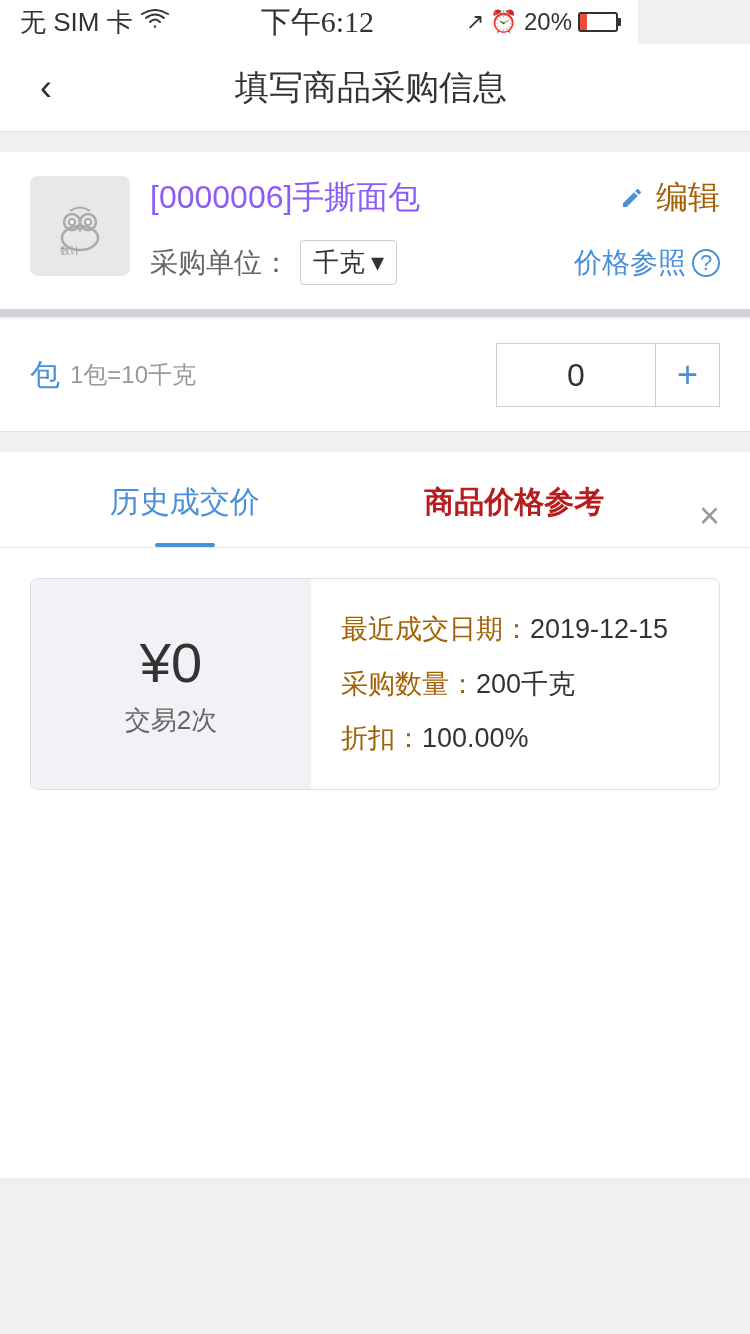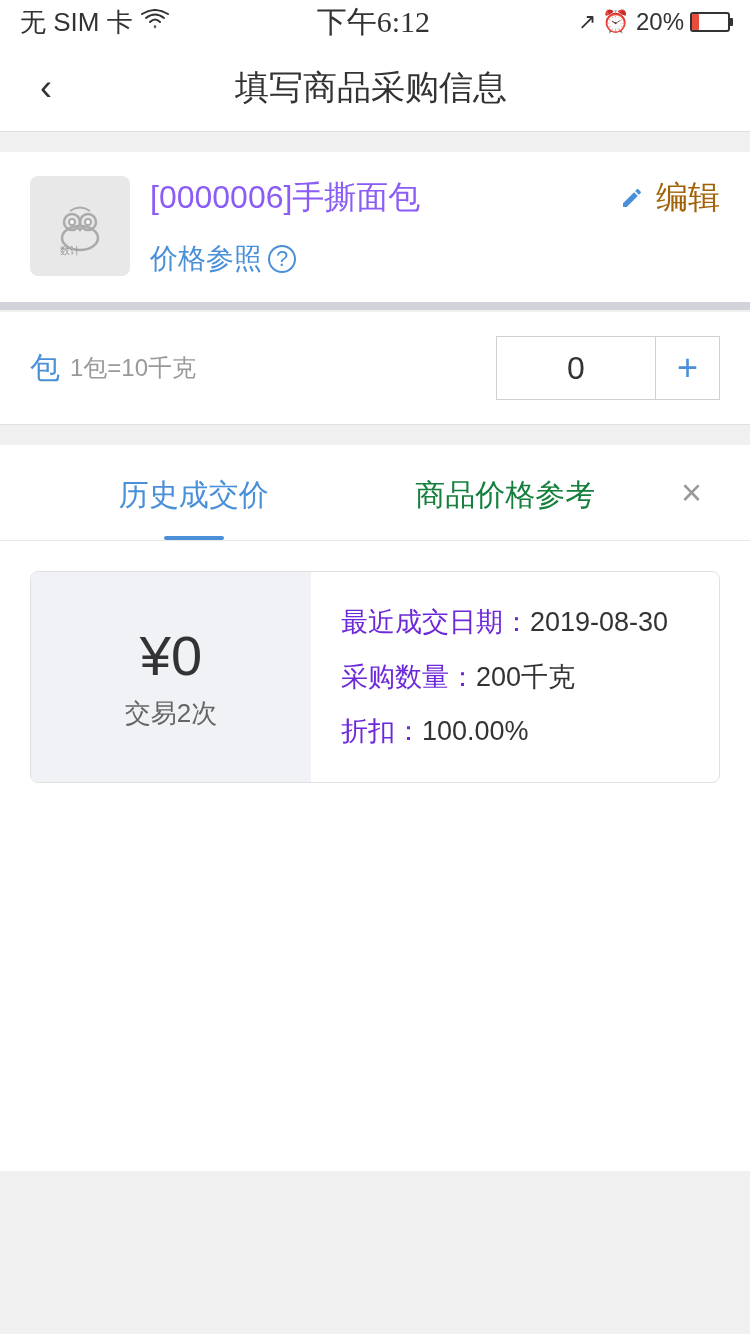--- a/index.html
+++ b/index.html
@@ -7,21 +7,21 @@
     body {
       width: 750px;
       min-height: 1334px;
       font-family: -apple-system, "PingFang SC", "Helvetica Neue", Arial, sans-serif;
       background: #f0f0f0;
       overflow-x: hidden;
     }
 
     
     .status-bar {
-      width: 750px;
+      width: 638px;
       height: 44px;
       background: #fff;
       display: flex;
       align-items: center;
       justify-content: space-between;
       padding: 0 20px;
       font-size: 28px;
     }
     .status-left {
       display: flex;
@@ -232,32 +232,33 @@
     }
 
     
     .tabs-section {
       background: #fff;
       margin-top: 20px;
       width: 750px;
     }
     .tabs-header {
       display: flex;
-      align-items: center;
+      align-items: flex-end;
       border-bottom: 1px solid #e8e8e8;
-      padding: 0 38px;
+      padding: 0 20px;
     }
     .tab-item {
       flex: 1;
       padding: 30px 0 24px;
       text-align: center;
       font-size: 30px;
-      color: #15803d;
+      color: #b91c1c;
       cursor: pointer;
       position: relative;
+      font-weight: bold;
     }
     .tab-item.active {
       color: #4a90d9;
       font-weight: 500;
     }
     .tab-item.active::after {
       content: '';
       position: absolute;
       bottom: 0;
       left: 50%;
@@ -310,21 +311,21 @@
       display: flex;
       flex-direction: column;
       gap: 14px;
     }
     .trade-info-row {
       font-size: 27px;
       color: #333;
       line-height: 1.5;
     }
     .trade-info-label {
-      color: #6d28d9;
+      color: #a16207;
     }
     .trade-info-value {
       color: #333;
     }
 
     
     .content-area {
       background: #fff;
       min-height: 600px;
     }
@@ -385,20 +386,27 @@
           <span>[0000006]</span><span>手撕面包</span>
         </span>
         <span class="edit-btn">
           <svg width="24" height="24" viewBox="0 0 24 24" fill="none" style="margin-right:4px;">
             <path d="M3 17.25V21h3.75L17.81 9.94l-3.75-3.75L3 17.25zM20.71 7.04c.39-.39.39-1.02 0-1.41l-2.34-2.34c-.39-.39-1.02-.39-1.41 0l-1.83 1.83 3.75 3.75 1.83-1.83z" fill="#4a90d9"></path>
           </svg>
           <span>编辑</span>
         </span>
       </div>
       <div class="unit-row">
+        <div class="unit-label">
+          <span>采购单位：</span>
+          <span class="unit-select">
+            <span>千克</span>
+            <span>▾</span>
+          </span>
+        </div>
         <div class="price-ref">
           <span>价格参照</span>
           <span style="width:28px;height:28px;border:2px solid #4a90d9;border-radius:50%;display:inline-flex;align-items:center;justify-content:center;font-size:22px;color:#4a90d9;">?</span>
         </div>
       </div>
     </div>
   </div>
 </div>
 
 <div style="width:750px;height:8px;background:#d0d4da;"></div>
@@ -430,21 +438,21 @@
   <div class="content-area">
     <div class="trade-card">
       <div class="trade-left">
         <div class="trade-price">
           <span>¥</span><span>0</span>
         </div>
         <div class="trade-count">交易2次</div>
       </div>
       <div class="trade-right">
         <div class="trade-info-row">
-          <span class="trade-info-label">最近成交日期：</span><span class="trade-info-value">2019-08-30</span>
+          <span class="trade-info-label">最近成交日期：</span><span class="trade-info-value">2019-12-15</span>
         </div>
         <div class="trade-info-row">
           <span class="trade-info-label">采购数量：</span><span class="trade-info-value">200千克</span>
         </div>
         <div class="trade-info-row">
           <span class="trade-info-label">折扣：</span><span class="trade-info-value">100.00%</span>
         </div>
       </div>
     </div>
   </div>

